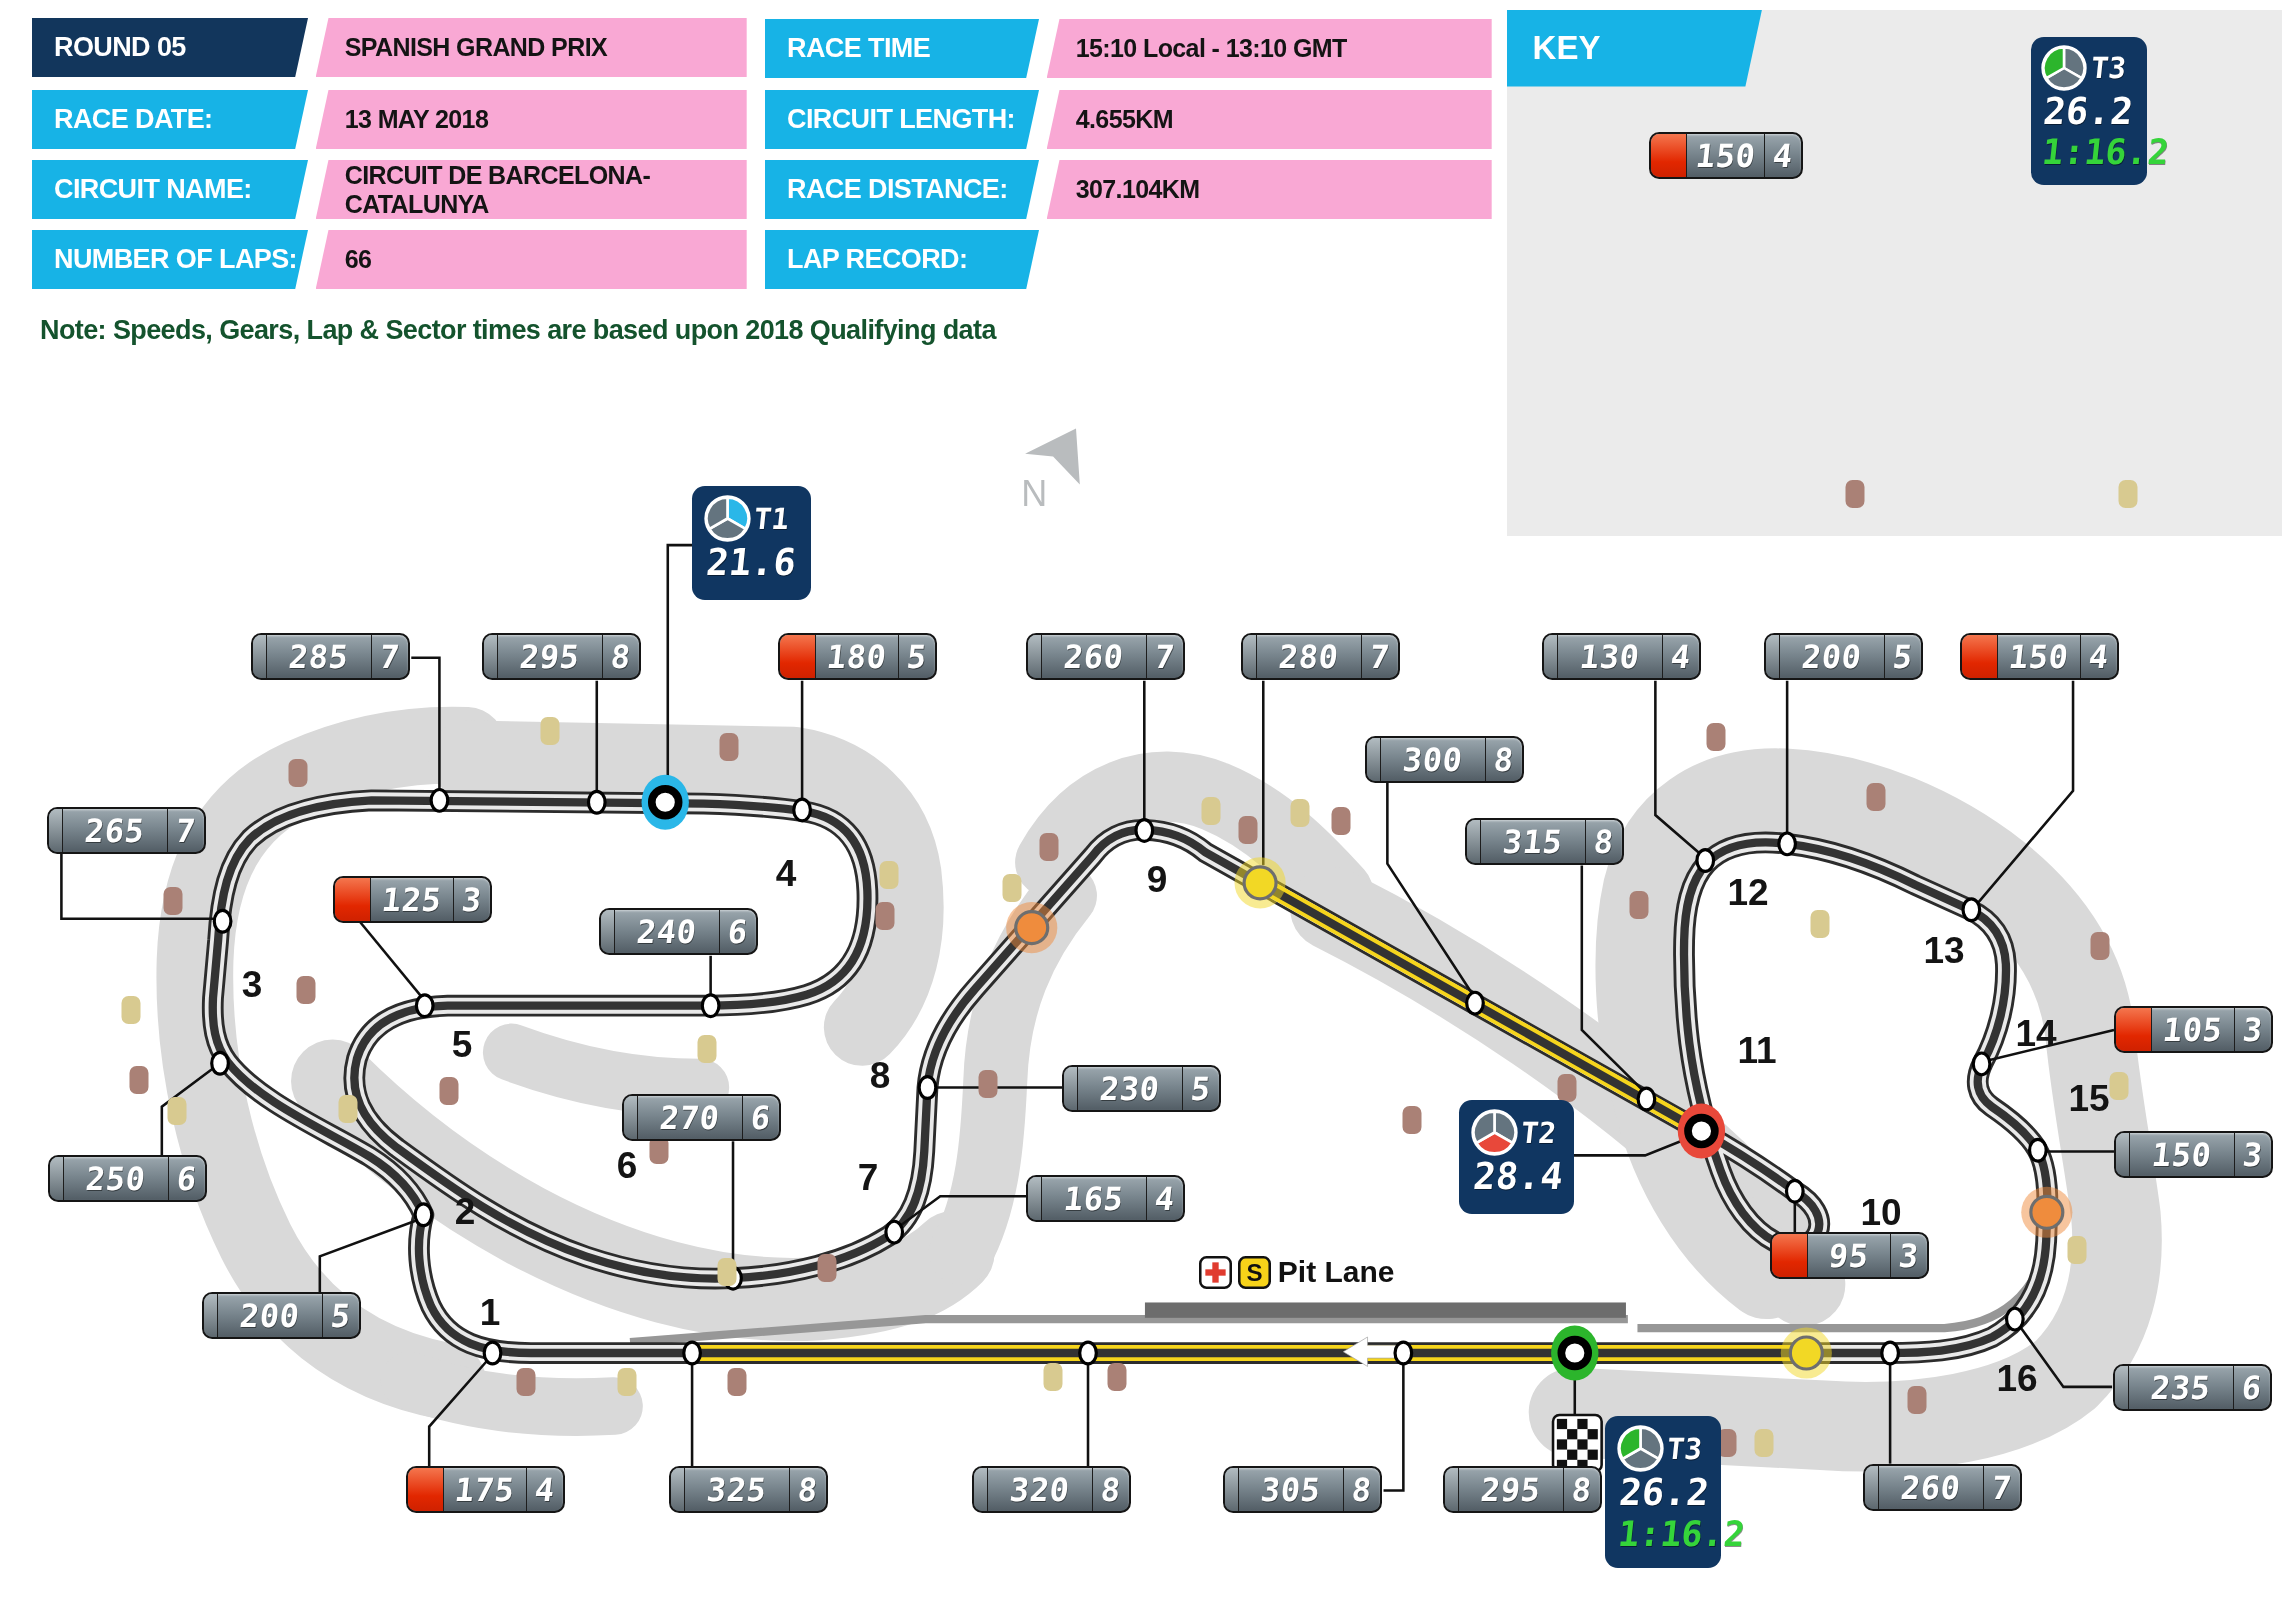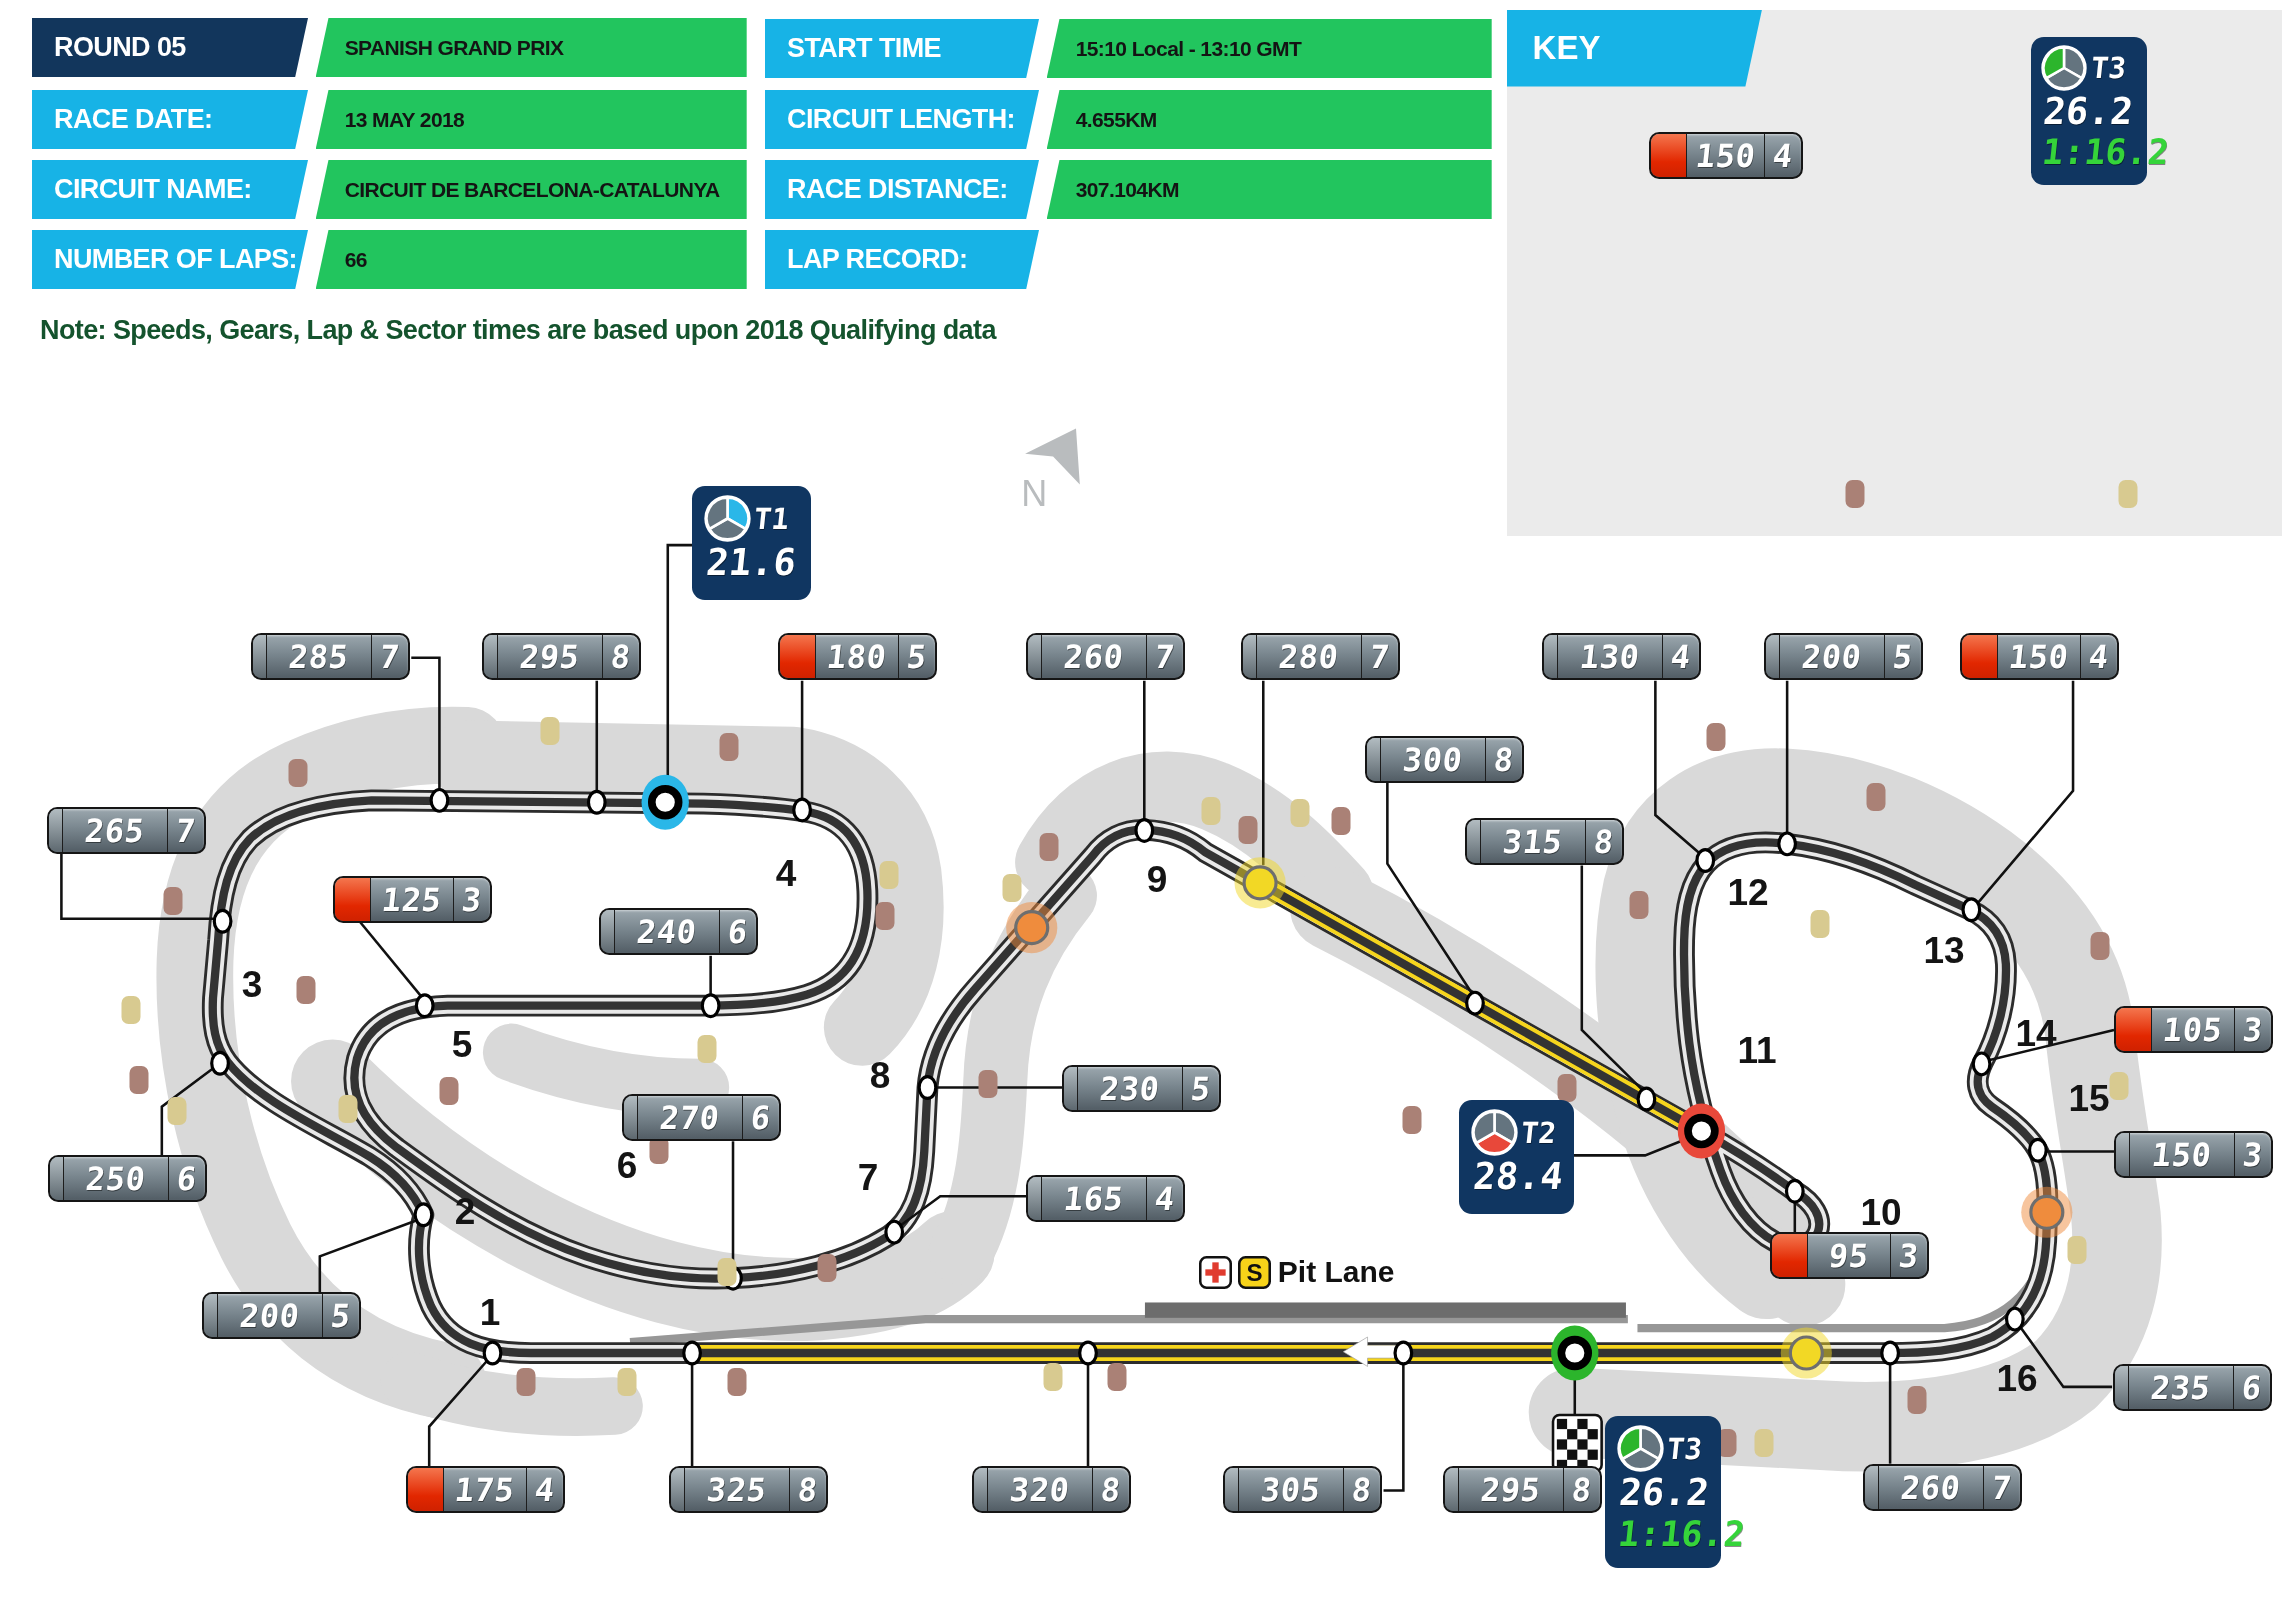--- a/index.html
+++ b/index.html
@@ -7,21 +7,21 @@
        font-family:"Liberation Sans",sans-serif;overflow:hidden;}
   svg{display:block;}
   #map{position:absolute;left:0;top:0;z-index:1;}
 
   
   .inforow{position:absolute;display:flex;gap:7.7px;height:59px;z-index:3;}
   .inforow .lab{background:#17b3e6;color:#fff;font-weight:bold;font-size:27px;
       display:flex;align-items:center;padding-left:22px;box-sizing:border-box;
       clip-path:polygon(0 0,100% 0,calc(100% - 12.8px) 100%,0 100%);letter-spacing:-0.6px;}
   .inforow.dark .lab{background:#12365c;}
-  .inforow .val{background:#22c55e;color:#141414;font-weight:bold;font-size:21px;
+  .inforow .val{background:#f9a8d4;color:#141414;font-weight:bold;font-size:25px;
       display:flex;align-items:center;padding-left:29px;box-sizing:border-box;
       clip-path:polygon(12.8px 0,100% 0,100% 100%,0 100%);letter-spacing:-0.6px;}
   .inforow.c1{left:32px;}
   .inforow.c1 .lab{width:276px;}
   .inforow.c1 .val{width:431px;}
   .inforow.c2{left:765px;}
   .inforow.c2 .lab{width:274px;}
   .inforow.c2 .val{width:445px;}
   #note{position:absolute;left:40px;top:315px;font-size:27px;font-weight:bold;
       color:#14532d;z-index:3;letter-spacing:-0.6px;}
@@ -228,21 +228,21 @@
     <div class="lab">CIRCUIT NAME:</div>
     <div class="val">CIRCUIT DE BARCELONA-CATALUNYA</div>
   </div>
 
   <div class="inforow c1" style="top: 230px;">
     <div class="lab">NUMBER OF LAPS:</div>
     <div class="val">66</div>
   </div>
 
   <div class="inforow c2" style="top: 19px;">
-    <div class="lab">START TIME</div>
+    <div class="lab">RACE TIME</div>
     <div class="val">15:10 Local - 13:10 GMT</div>
   </div>
 
   <div class="inforow c2" style="top: 90px;">
     <div class="lab">CIRCUIT LENGTH:</div>
     <div class="val">4.655KM</div>
   </div>
 
   <div class="inforow c2" style="top: 160px;">
     <div class="lab">RACE DISTANCE:</div>

